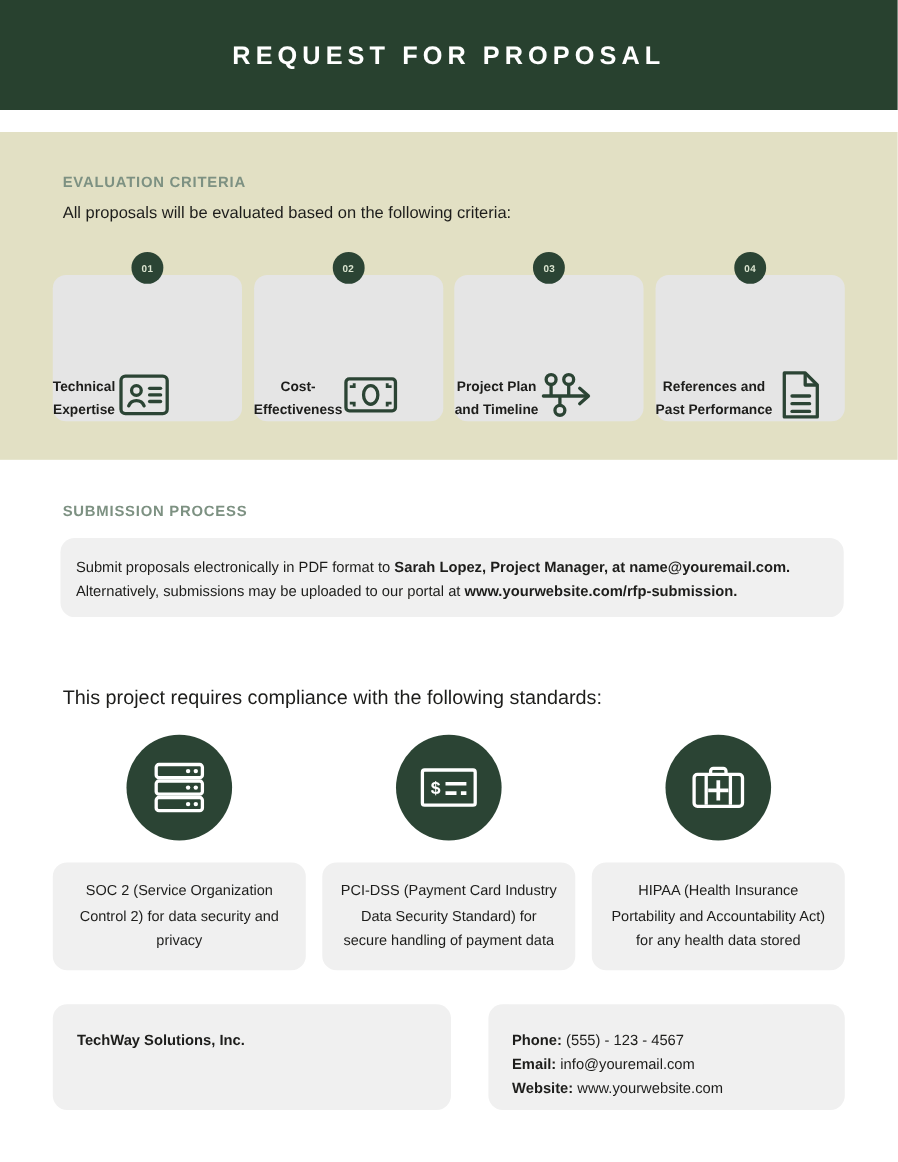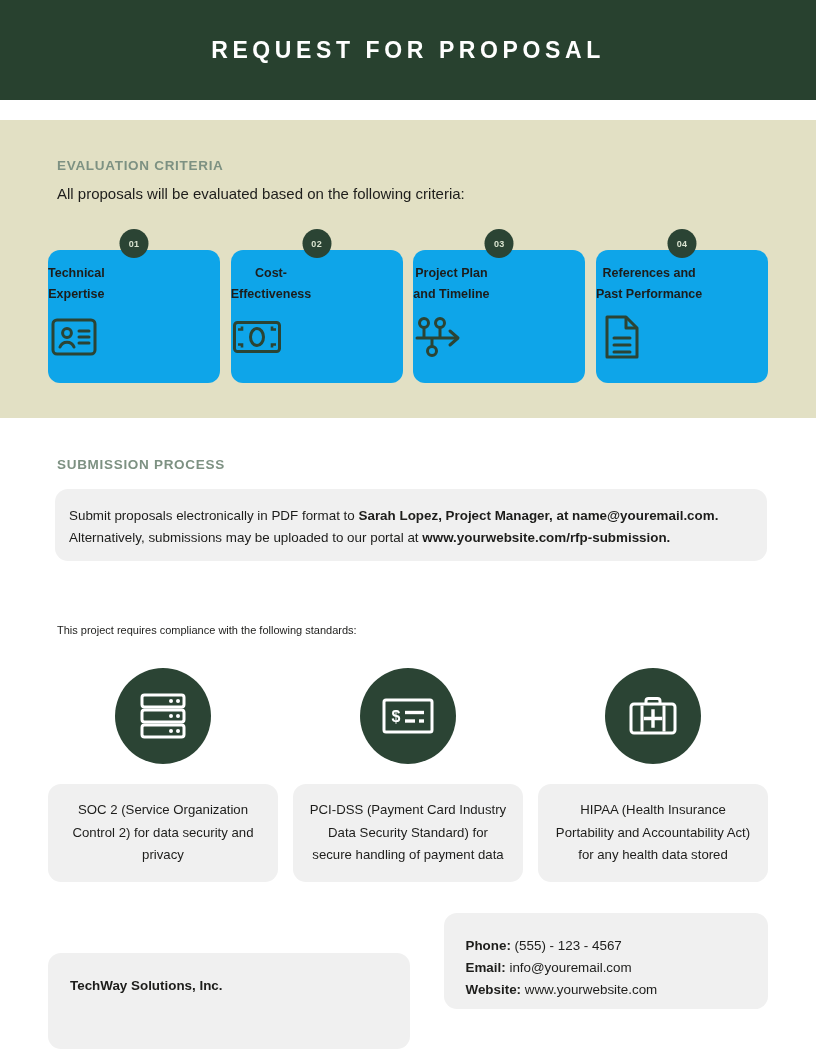--- a/index.html
+++ b/index.html
@@ -67,27 +67,27 @@
     left: 48px; top: 250px;
     width: 720px;
     height: 133px;
     display: flex;
     justify-content: space-between;
   }
   .crit-card {
     position: relative;
     width: 172px;
     height: 133px;
-    background: #0ea5e9;
+    background: #e5e5e5;
     border-radius: 12px;
     box-sizing: border-box;
     padding-top: 13px;
     display: flex;
-    flex-direction: column;
-    align-items: flex-start;
+    flex-direction: row;
+    align-items: flex-end;
   }
   .crit-badge {
     position: absolute;
     top: -21px;
     left: 50%;
     transform: translateX(-50%);
     width: 29px;
     height: 29px;
     border-radius: 50%;
     background: #2b4434;
@@ -133,21 +133,21 @@
     line-height: 22px;
     color: #1d1d1b;
   }
   .submission-line b { font-weight: bold; }
 
   
   .standards-label { left: 57px; top: 590px; }
   .standards-sub {
     position: absolute;
     left: 57px; top: 624px;
-    font-size: 11px;
+    font-size: 18px;
     color: #1d1d1b;
   }
 
   .std-row {
     position: absolute;
     left: 48px; top: 668px;
     width: 720px;
     display: flex;
     justify-content: space-between;
   }
@@ -192,21 +192,21 @@
     width: 720px;
     display: flex;
     justify-content: space-between;
   }
   .footer-box {
     background: #f0f0f0;
     border-radius: 13px;
     box-sizing: border-box;
     padding: 22px 22px 0 22px;
   }
-  .footer-box.left { width: 370px; height: 96px; margin-top: 40px; }
+  .footer-box.left { width: 370px; height: 96px; }
   .footer-box.right { width: 332px; height: 96px; margin-left: 34px; }
   .footer-line {
     font-size: 13.4px;
     line-height: 22px;
     color: #1d1d1b;
   }
   .footer-line b { font-weight: bold; }
 </style>
 </head>
 <body>

